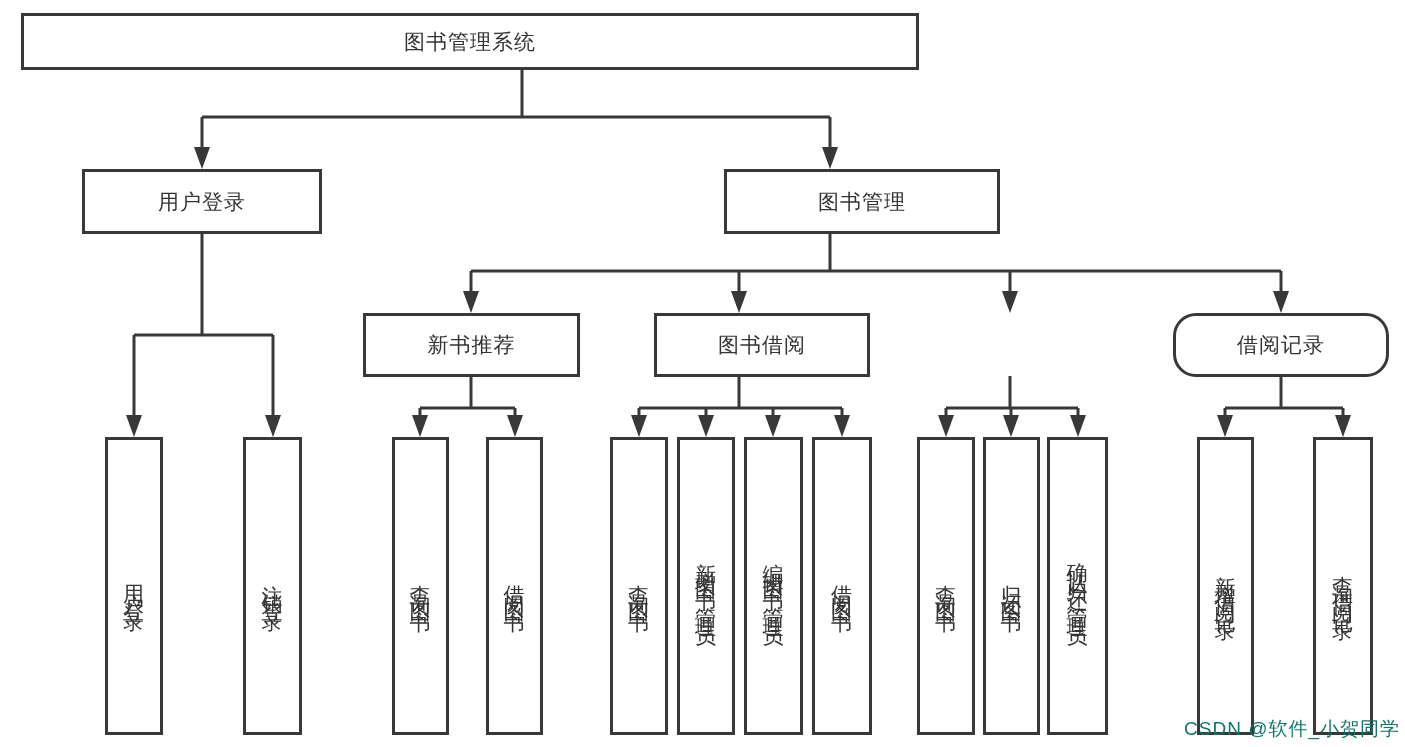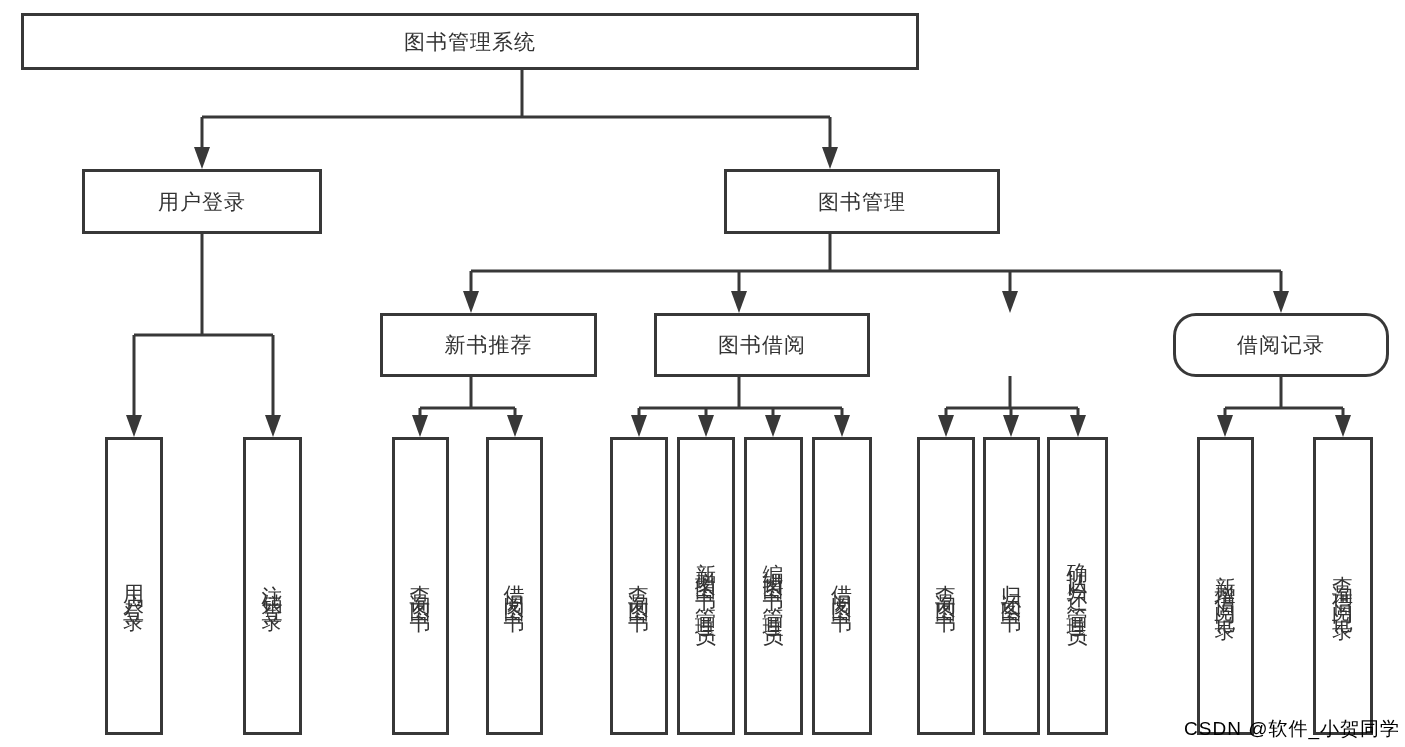--- a/index.html
+++ b/index.html
@@ -8,21 +8,21 @@
   .stage{position:absolute;left:0;top:0;width:1405px;height:747px;}
   svg.wires{position:absolute;left:0;top:0;z-index:1;}
   .node{position:absolute;box-sizing:border-box;background:#ffffff;
         border:3px solid #383838;display:flex;align-items:center;justify-content:center;
         color:#333333;z-index:2;}
   .hnode{font-size:21px;letter-spacing:1px;}
   .vnode{z-index:2;}
   .vnode span{writing-mode:vertical-lr;text-orientation:mixed;
         font-size:21px;letter-spacing:9px;line-height:1;color:#333333;white-space:nowrap;}
   .watermark{position:absolute;right:5px;bottom:5px;z-index:3;
-        font-size:19px;color:#000000;letter-spacing:1px;white-space:nowrap;}
+        font-size:19px;color:#0f766e;letter-spacing:1px;white-space:nowrap;}
 </style>
 </head>
 <body>
 
 <div class="stage">
 
   <svg class="wires" width="1405" height="747" viewBox="0 0 1405 747">
     <g stroke="#383838" stroke-width="3" fill="none">
 
       <path d="M522,69 V117 M202,117 H830 M202,117 V147 M830,117 V147"></path>
@@ -60,21 +60,21 @@
       <polygon points="1217,415 1233,415 1225,437"></polygon>
       <polygon points="1335,415 1351,415 1343,437"></polygon>
     </g>
   </svg>
 
   <div class="node hnode" style="left:21px;top:13px;width:898px;height:57px;">图书管理系统</div>
 
   <div class="node hnode" style="left:82px;top:169px;width:240px;height:65px;">用户登录</div>
   <div class="node hnode" style="left:712px;top:169px;width:276px;height:65px;margin-left:12px;">图书管理</div>
 
-  <div class="node hnode" style="left:363px;top:313px;width:217px;height:64px;margin-left:17px;">新书推荐</div>
+  <div class="node hnode" style="left:363px;top:313px;width:217px;height:64px;">新书推荐</div>
   <div class="node hnode" style="left:632px;top:313px;width:216px;height:64px;margin-left:22px;">图书借阅</div>
   <div class="node hnode" style="left:1173px;top:313px;width:216px;height:64px;border-radius:23px;">借阅记录</div>
 
   <div class="node vnode" style="left:105px;top:437px;width:58px;height:298px;">
     <span>用户登录</span>
     </div>
   <div class="node vnode" style="left:243px;top:437px;width:59px;height:298px;">
     <span>注销登录</span>
     </div>
 

